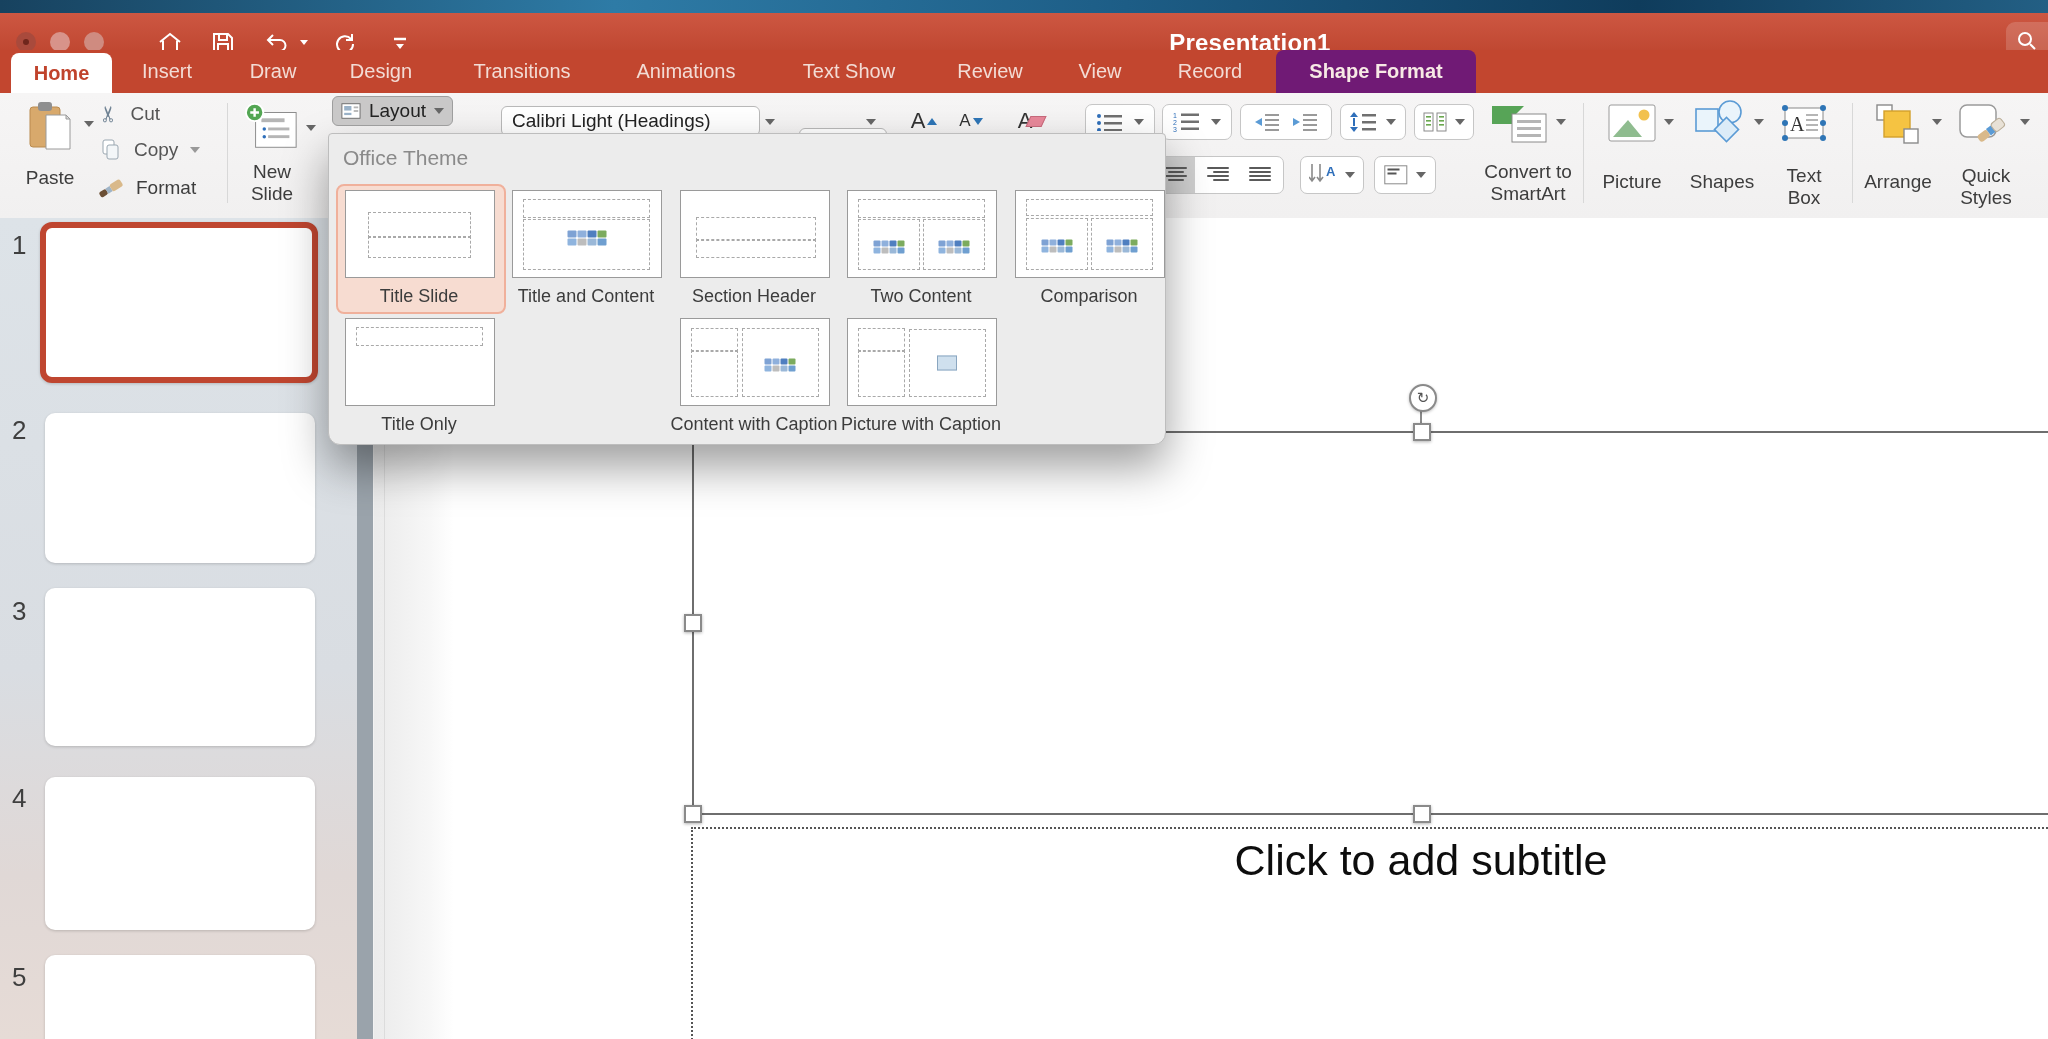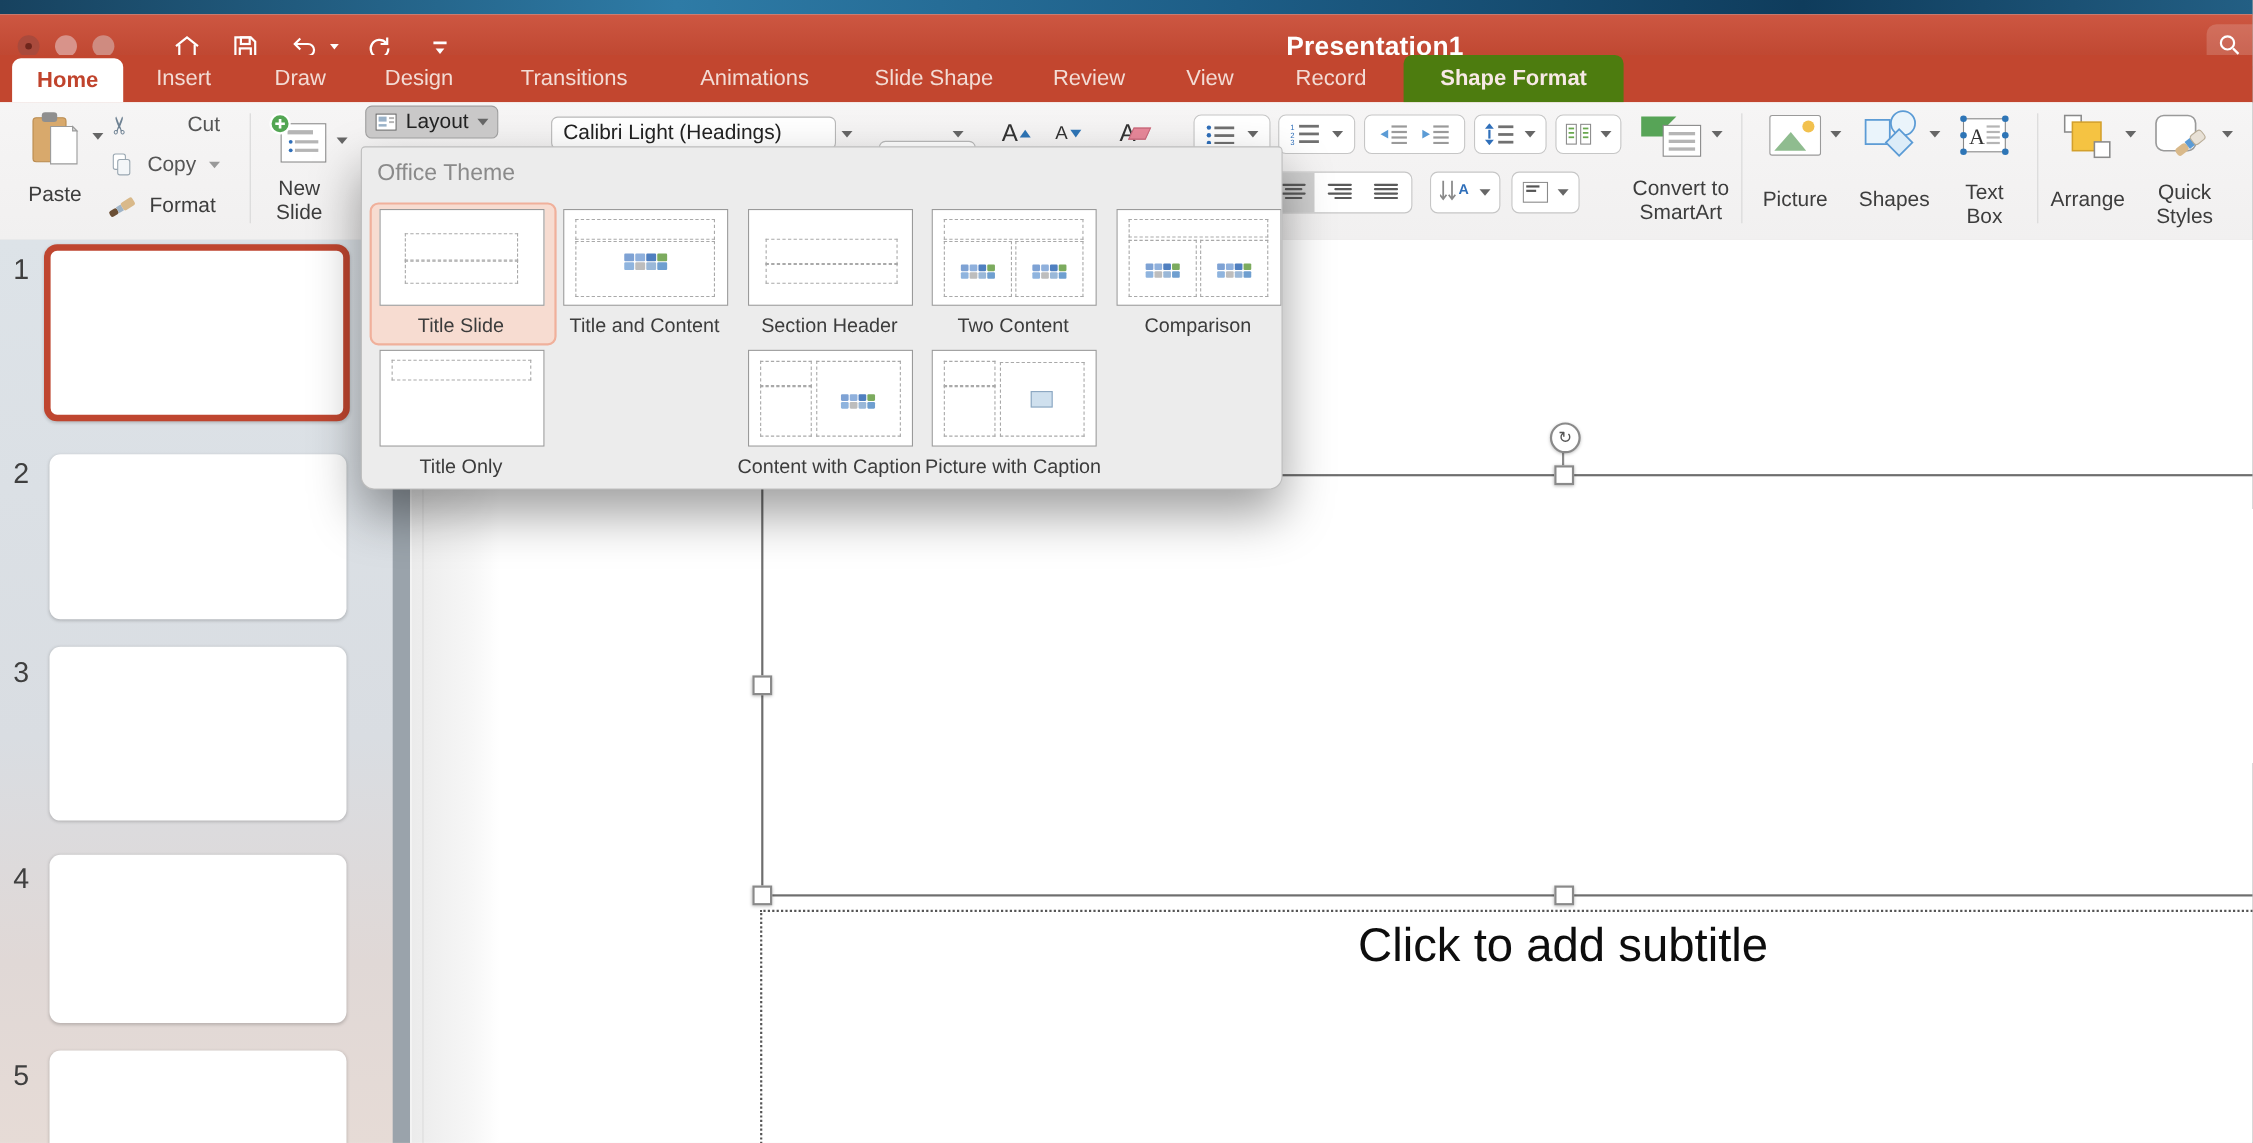--- a/index.html
+++ b/index.html
@@ -22,21 +22,21 @@
   .win-title{position:absolute;left:1130px;top:16px;width:240px;text-align:center;
     color:#fff;font-size:24px;font-weight:bold;letter-spacing:.2px;}
   .search-btn{position:absolute;right:0;top:9px;width:42px;height:38px;border-radius:9px 0 0 9px;
     background:rgba(255,255,255,.16);display:flex;align-items:center;justify-content:center;}
   
   .tabrow{position:absolute;left:0;top:50px;width:2048px;height:43px;background:#c2462f;}
   .tab{position:absolute;top:0;height:43px;display:flex;align-items:center;justify-content:center;
     color:#f3dcd5;font-size:20px;font-weight:500;white-space:nowrap;}
   .tab-home{left:11px;width:101px;top:3px;height:40px;background:#fff;border-radius:8px 8px 0 0;
     color:#c0432c;font-weight:bold;}
-  .tab-shape{left:1276px;width:200px;background:#4d7c0f;border-radius:8px 8px 0 0;color:#f7e9e5;font-weight:600;}
+  .tab-shape{left:1276px;width:200px;background:#701a75;border-radius:8px 8px 0 0;color:#f7e9e5;font-weight:600;}
   
   .ribbon{position:absolute;left:0;top:93px;width:2048px;height:125px;
     background:linear-gradient(#f6f5f5,#f1f0f0);border-bottom:1px solid #c9c9c9;}
   .rlabel{position:absolute;font-size:19px;color:#3d3d3d;white-space:nowrap;}
   .rlabel.c{transform:translateX(-50%);}
   .graylab{color:#555;}
   .vdiv{position:absolute;top:10px;width:1px;height:100px;background:#d8d8d8;}
   .caret{width:0;height:0;border-left:5px solid transparent;border-right:5px solid transparent;border-top:6px solid #666;display:inline-block;}
   .caret-abs{position:absolute;}
   .combo{position:absolute;height:30px;background:#fff;border:1px solid #b9b9b9;border-radius:6px;
@@ -154,21 +154,21 @@
     </div>
   </div>
 
   <div class="tabrow">
     <div class="tab tab-home">Home</div>
     <div class="tab" style="left:136px;width:62px;">Insert</div>
     <div class="tab" style="left:246px;width:54px;">Draw</div>
     <div class="tab" style="left:348px;width:66px;">Design</div>
     <div class="tab" style="left:462px;width:120px;">Transitions</div>
     <div class="tab" style="left:622px;width:128px;">Animations</div>
-    <div class="tab" style="left:786px;width:126px;">Slide Shape</div>
+    <div class="tab" style="left:786px;width:126px;">Text Show</div>
     <div class="tab" style="left:952px;width:76px;">Review</div>
     <div class="tab" style="left:1072px;width:56px;">View</div>
     <div class="tab" style="left:1172px;width:76px;">Record</div>
     <div class="tab tab-shape">Shape Format</div>
   </div>
 
   <div class="ribbon">
 
     <div class="bigbtn" style="left:22px;top:7px;width:56px;height:52px;">
       <svg width="48" height="52" viewBox="0 0 48 52">
@@ -176,21 +176,21 @@
         <rect x="12" y="2" width="14" height="9" rx="3" fill="#8f8f8f"></rect>
         <path d="M20 15 H40 L44 19 V49 H20 Z" fill="#fff" stroke="#9a9a9a"></path>
         <path d="M40 15 L40 19 L44 19 Z" fill="#dcdcdc" stroke="#9a9a9a"></path>
       </svg>
     </div>
     <div class="caret caret-abs" style="left:84px;top:28px;"></div>
     <div class="rlabel c" style="left:50px;top:74px;">Paste</div>
 
     <div style="position:absolute;left:100px;top:8px;display:flex;align-items:center;gap:12px;">
       <span style="font-size:22px;color:#6f8293;transform:rotate(-90deg);display:inline-block;">✂</span>
-      <span class="rlabel graylab" style="position:static;margin-left:40px;">Cut</span>
+      <span class="rlabel graylab" style="position:static;">Cut</span>
     </div>
     <div style="position:absolute;left:100px;top:46px;display:flex;align-items:center;gap:12px;">
       <svg width="22" height="22" viewBox="0 0 22 22">
         <rect x="3" y="1" width="11" height="14" rx="2" fill="#fff" stroke="#9aa7b1"></rect>
         <rect x="7" y="6" width="11" height="14" rx="2" fill="#f3f6f8" stroke="#9aa7b1"></rect>
       </svg>
       <span class="rlabel graylab" style="position:static;">Copy</span>
       <span class="caret" style="border-top-color:#999;"></span>
     </div>
     <div style="position:absolute;left:98px;top:84px;display:flex;align-items:center;gap:10px;">

